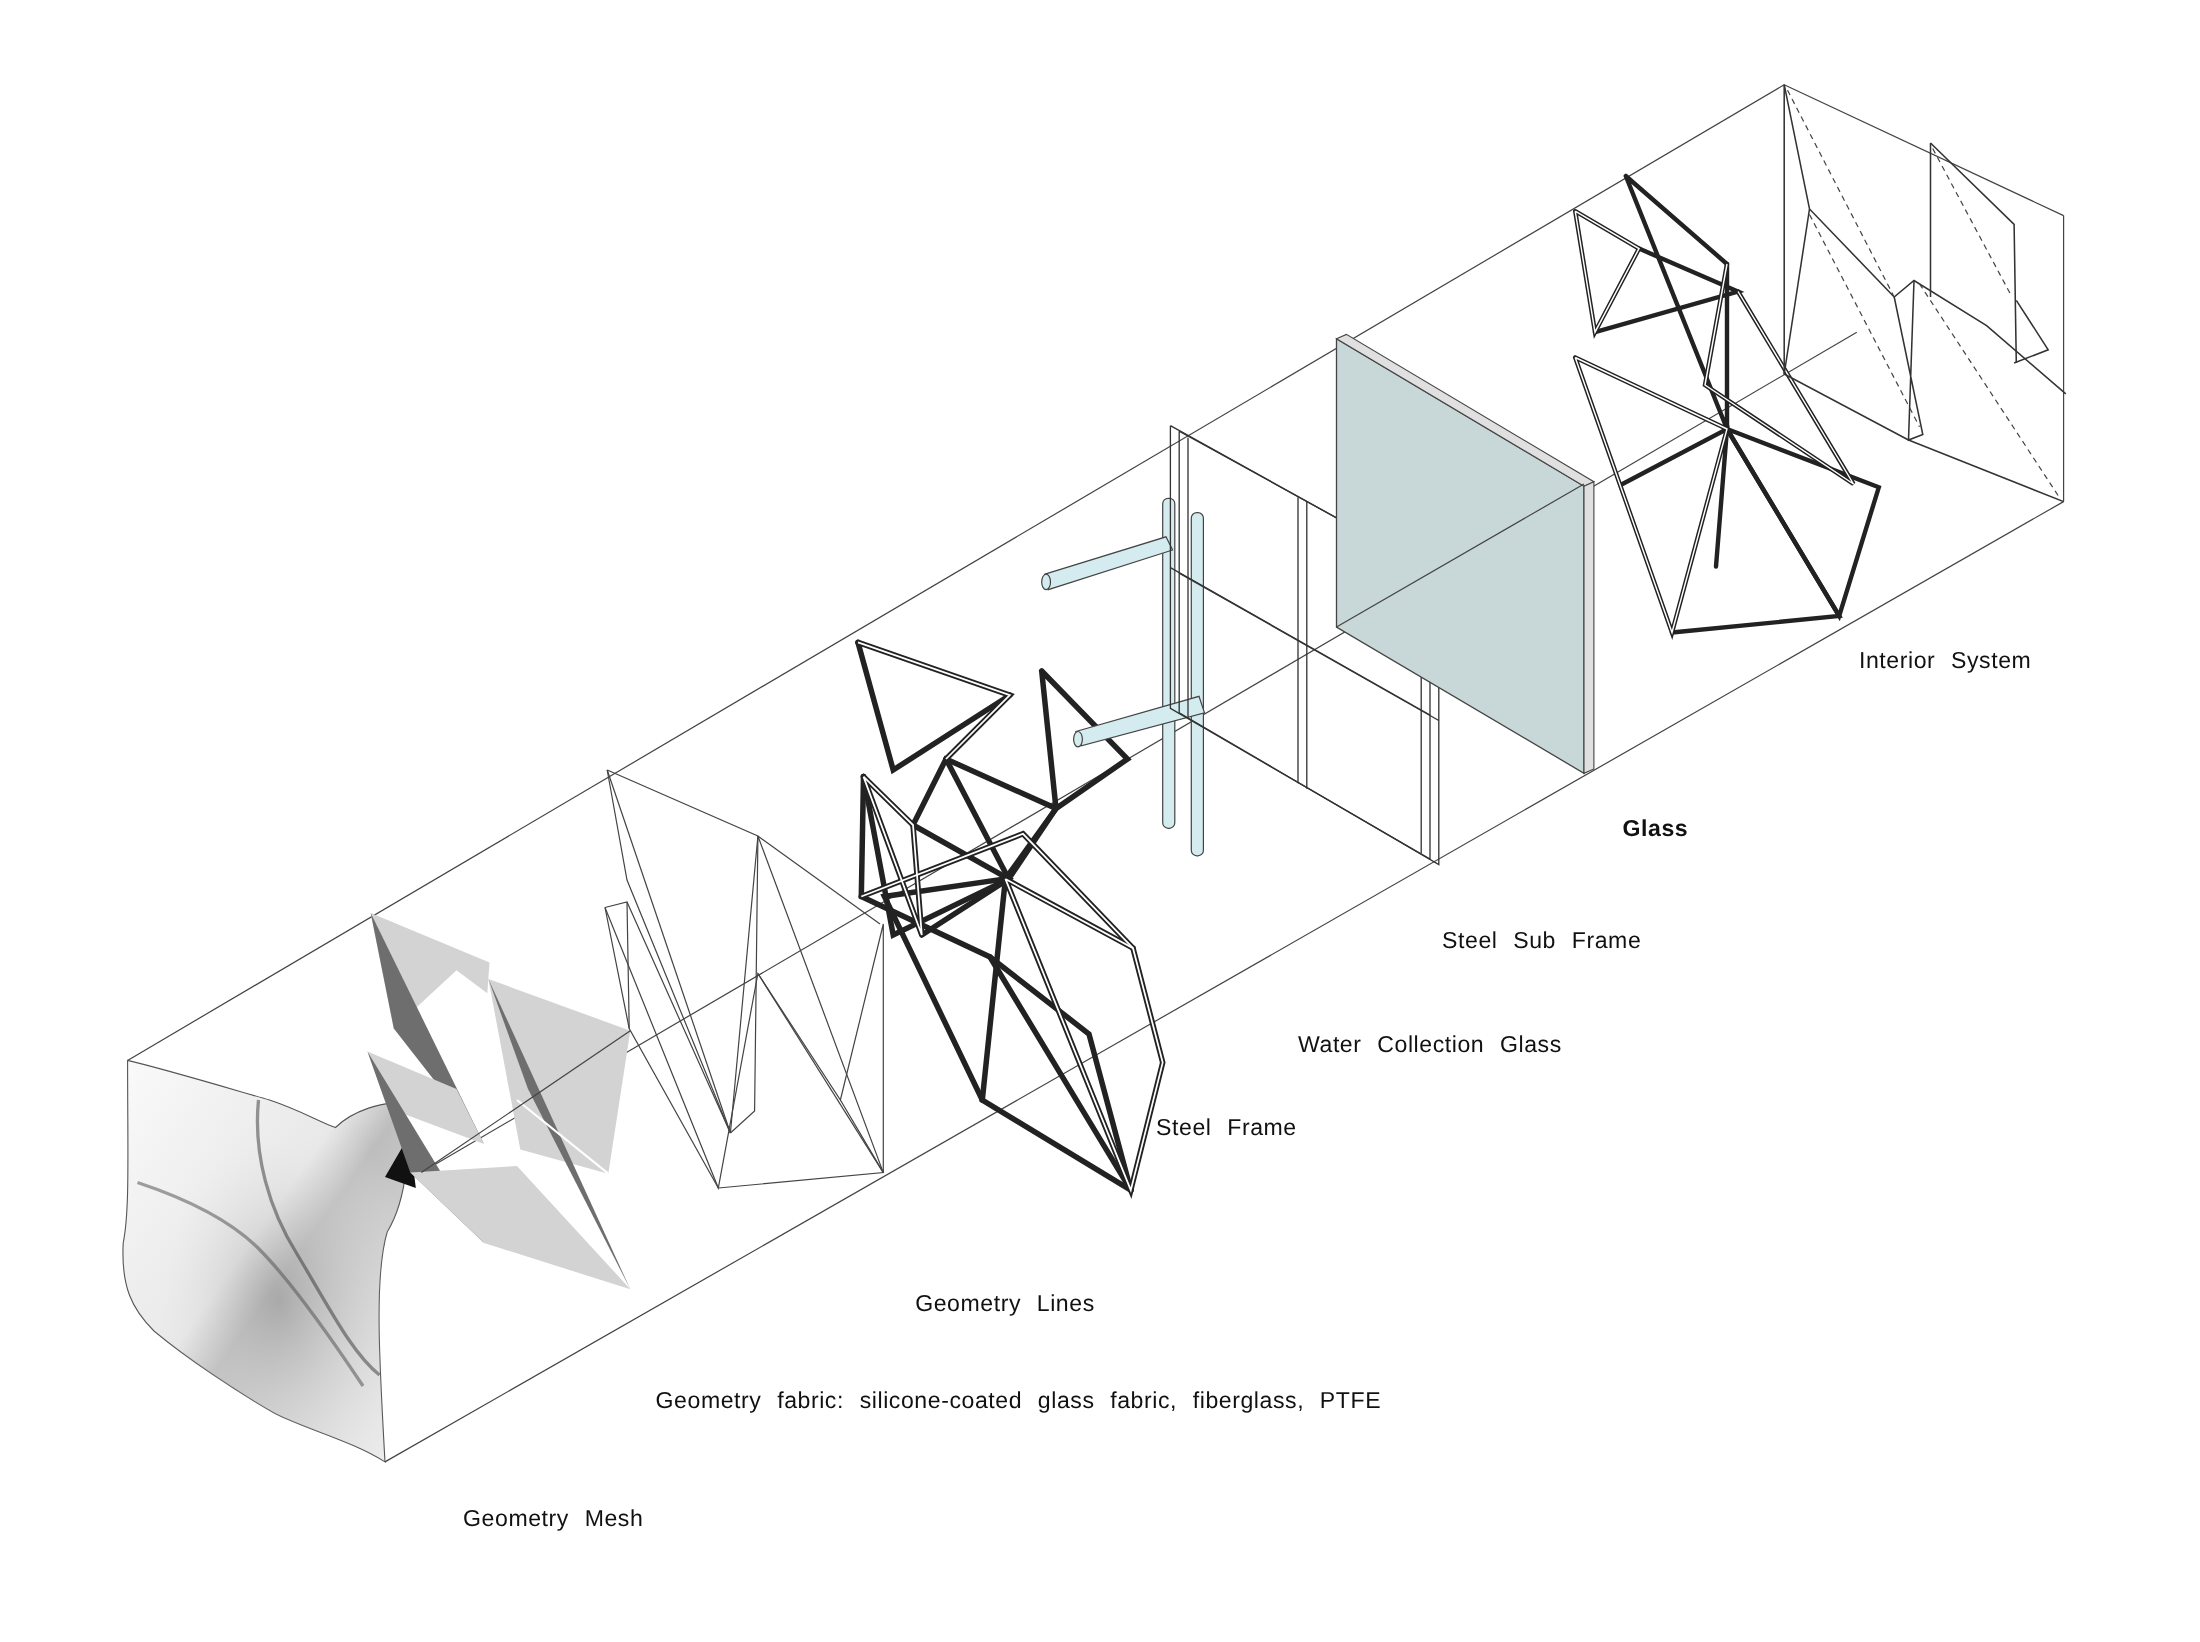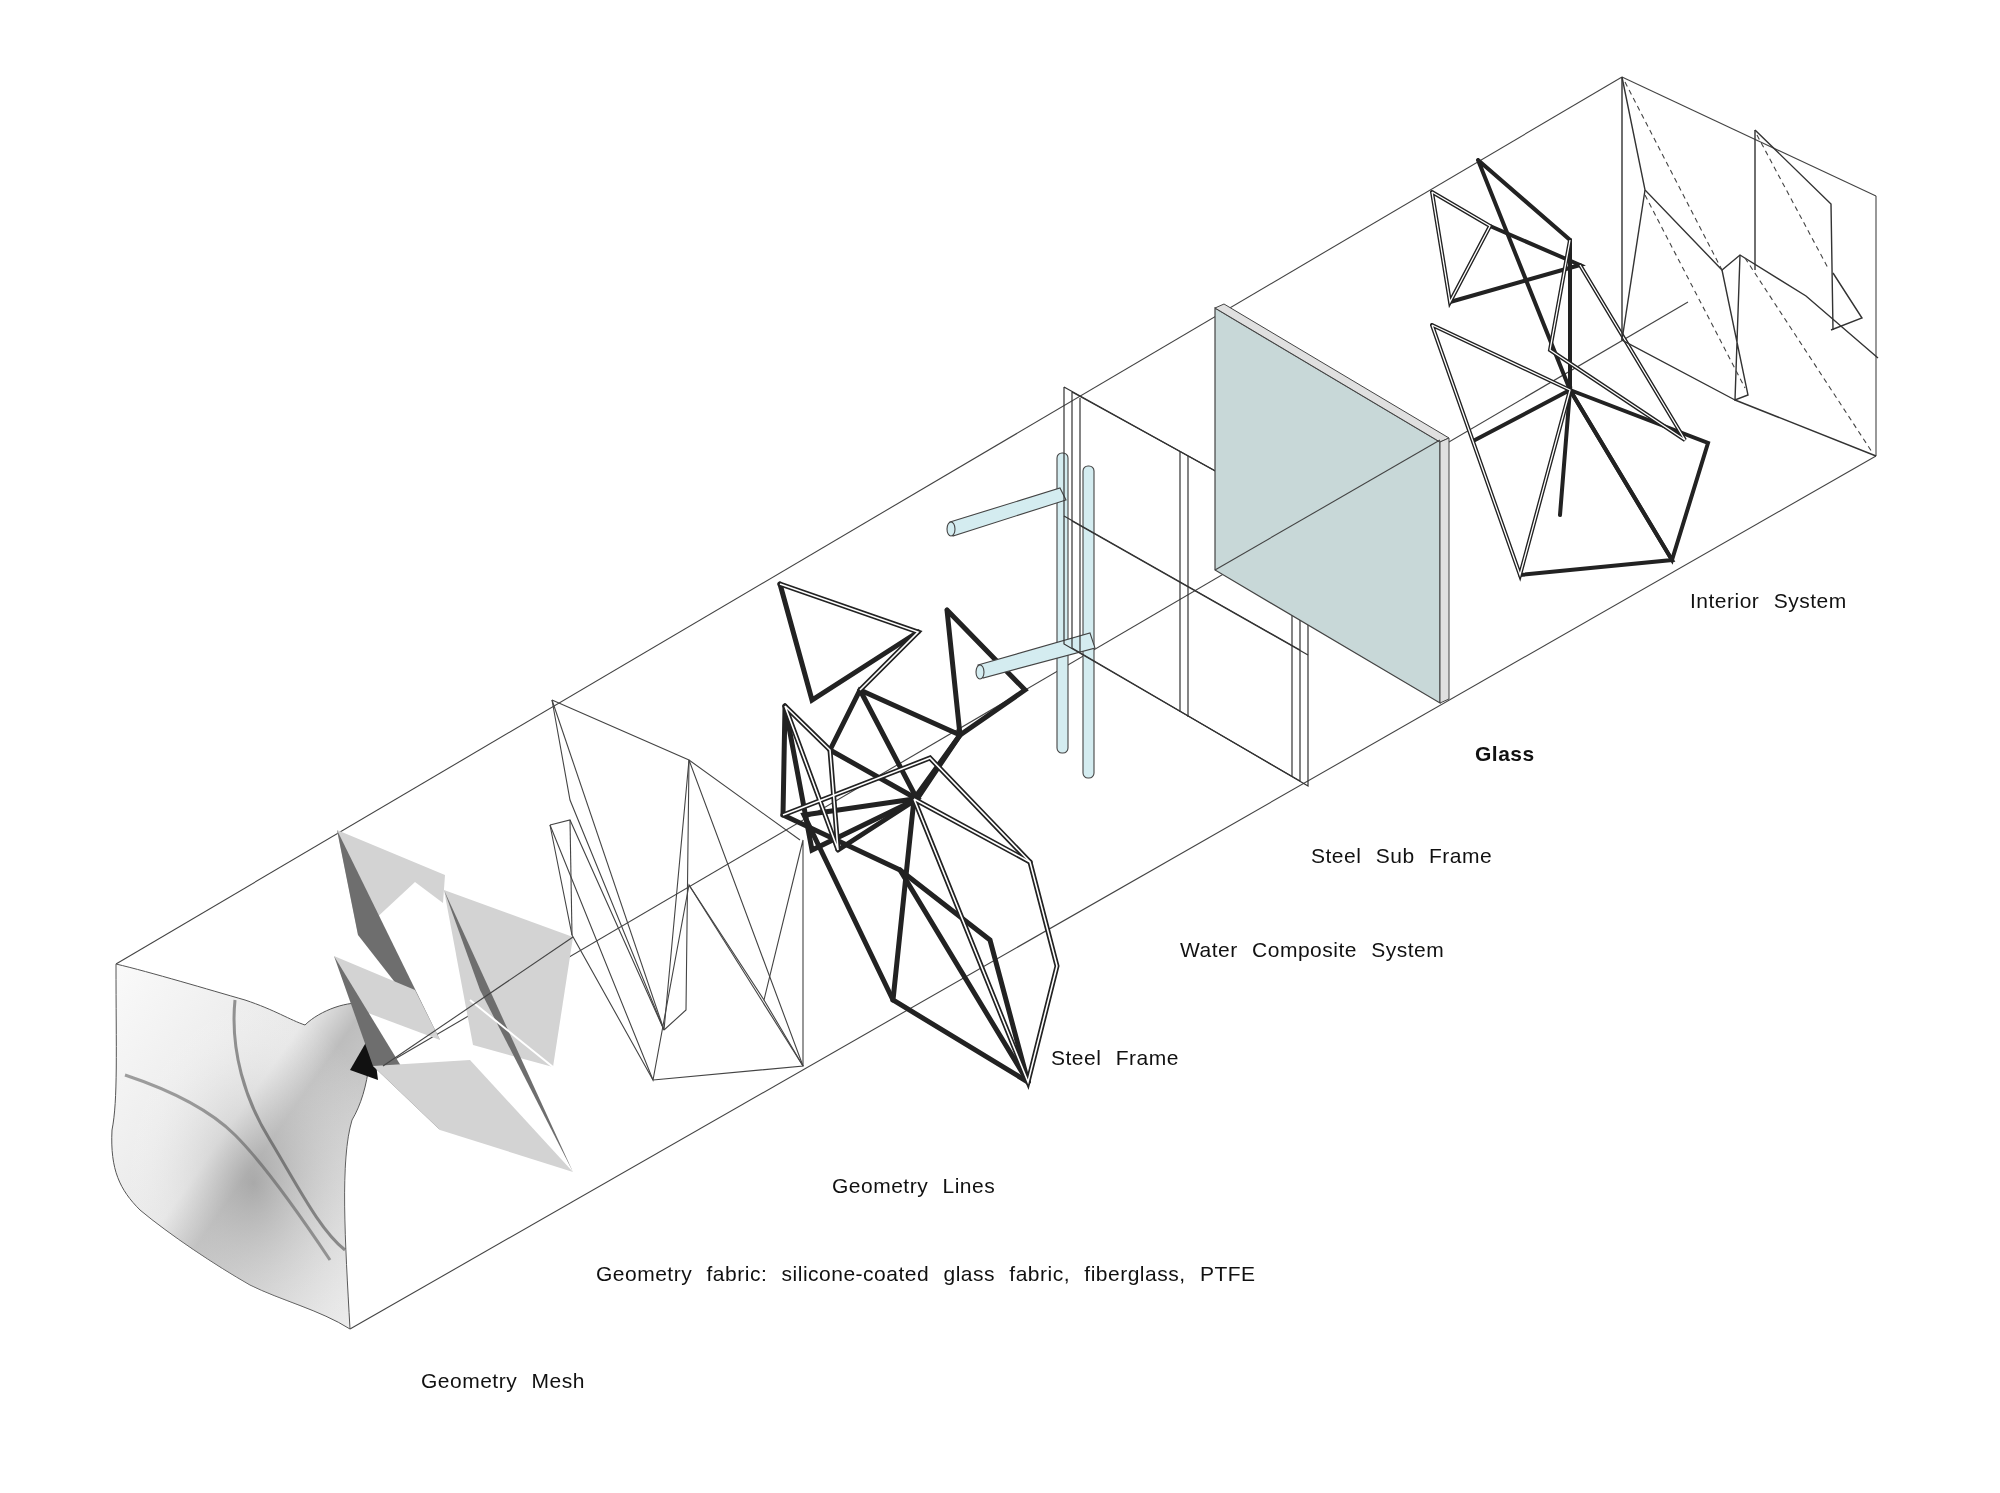--- a/index.html
+++ b/index.html
@@ -153,17 +153,17 @@
     <line class="dash" x1="1625" y1="82" x2="1722" y2="270"></line>
     <line class="dash" x1="1757" y1="135" x2="1828" y2="268"></line>
     <line class="dash" x1="1645" y1="195" x2="1745" y2="388"></line>
     <line class="dash" x1="1745" y1="258" x2="1872" y2="452"></line>
   </g>
 </svg>
 
 <div class="label" style="left:1690px; top:590px;">Interior System</div>
 <div class="label" style="left:1475px; top:743px;font-weight:bold;">Glass</div>
 <div class="label" style="left:1311px; top:845px;">Steel Sub Frame</div>
-<div class="label" style="left:1180px; top:939px;">Water Composite System</div>
-<div class="label" style="left:1051px; top:1047px;text-align:right;">Steel Frame</div>
+<div class="label" style="left:1180px; top:939px;">Water Collection Glass</div>
+<div class="label" style="left:1051px; top:1015px;text-align:right;">Steel Frame</div>
 <div class="label" style="left:832px; top:1150px;margin-top:25px;">Geometry Lines</div>
 <div class="label" style="left:596px; top:1263px;">Geometry fabric: silicone-coated glass fabric, fiberglass, PTFE</div>
 <div class="label" style="left:421px; top:1370px;">Geometry Mesh</div>
 
 </body></html>

